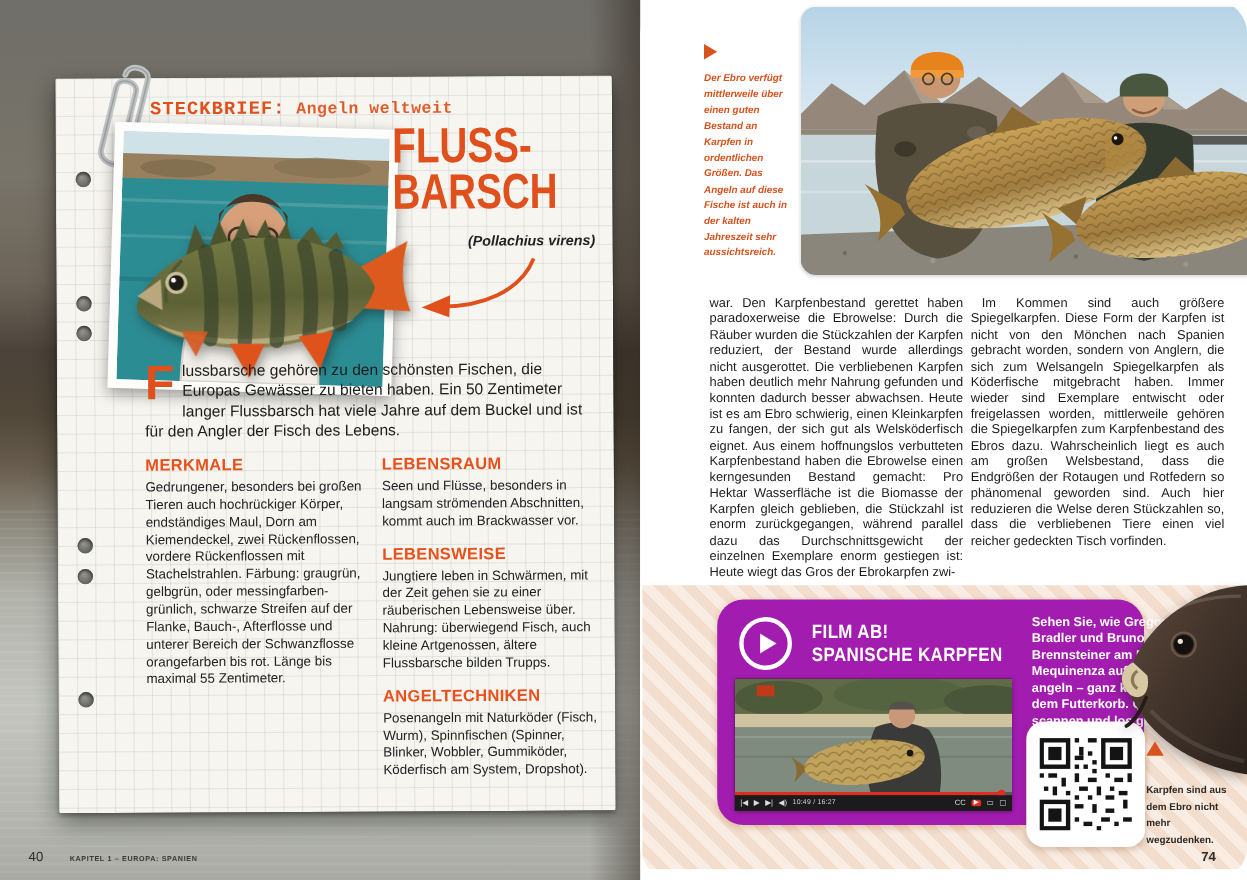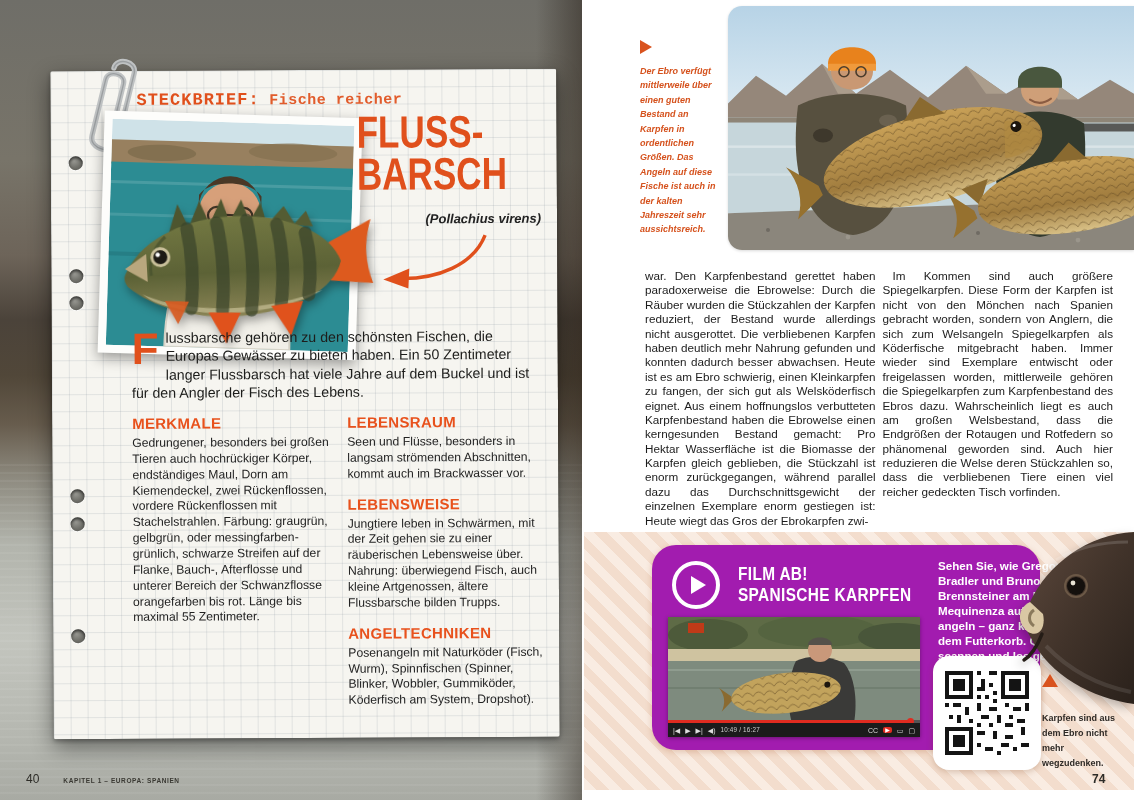--- a/index.html
+++ b/index.html
@@ -62,21 +62,21 @@
   .dropcap{float:left;color:#e0501c;font-size:44px;font-weight:bold;line-height:.78;margin:3px 7px 0 0;}
   .columns{position:absolute;left:80px;top:344px;width:412px;display:flex;gap:18px;}
   .col{width:197px;}
   .sec-h{color:#e8511c;font-size:15px;font-weight:bold;letter-spacing:.3px;margin:0 0 4px 0;}
   .sec-h.later{margin-top:13px;}
   .sec-t{font-size:12.2px;line-height:1.3;color:#222;margin:0;}
   .footer-l{position:absolute;left:26px;bottom:14px;display:flex;align-items:baseline;gap:24px;color:#2d2c27;}
   .footer-l .pn{font-size:12px;font-weight:normal;}
   .footer-l .ch{font-size:6.5px;font-weight:bold;letter-spacing:.6px;color:#3a3933;}
   
-  .right-page{position:absolute;left:582px;top:0;width:552px;height:800px;background:#fff;overflow:hidden;}
+  .right-page{position:absolute;left:582px;top:0;width:552px;height:800px;background:#fff;overflow:hidden;border-radius:31px;}
   .top-photo{
     position:absolute;left:146px;top:6px;width:406px;height:244px;
     border-radius:14px 0 0 14px;overflow:hidden;box-shadow:0 1px 3px rgba(0,0,0,.15);
   }
   .top-photo svg{display:block;width:100%;height:100%;}
   .tri-right{width:0;height:0;border-top:7px solid transparent;border-bottom:7px solid transparent;border-left:12px solid #d9531e;}
   .photo-cap{position:absolute;left:58px;top:40px;width:84px;}
   .photo-cap .txt{margin-top:10px;font-size:9px;font-style:italic;font-weight:bold;color:#d5511c;line-height:1.6;}
   .body-cols{position:absolute;left:63px;top:269px;width:468px;display:flex;gap:7px;}
   .bcol{width:231px;font-size:11.7px;line-height:1.23;color:#1c1c1c;text-align:justify;}
@@ -144,21 +144,21 @@
     <div class="hole" style="top:446px"></div>
     <div class="hole" style="top:558px"></div>
 
     <svg class="paperclip" viewBox="0 0 40 90">
       <path d="M12,14 C12,5 28,5 28,14 L28,68 C28,79 8,79 8,68 L8,24 C8,16 22,16 22,24 L22,62" fill="none" stroke="#bfc2c3" stroke-width="4" stroke-linecap="round"></path>
       <path d="M12,14 C12,5 28,5 28,14 L28,68 C28,79 8,79 8,68 L8,24 C8,16 22,16 22,24 L22,62" fill="none" stroke="#84878a" stroke-width="1" stroke-linecap="round" opacity=".6"></path>
     </svg>
 
     <div class="kicker">
       <b>STECKBRIEF:</b>
-      <span>Fische reicher</span>
+      <span>Angeln weltweit</span>
     </div>
 
     <div class="polaroid">
       <svg viewBox="0 0 240 222" preserveAspectRatio="none">
         <rect x="0" y="0" width="240" height="46" fill="#cfe2e8"></rect>
         <rect x="0" y="20" width="240" height="24" fill="#98805f"></rect>
         <ellipse cx="50" cy="32" rx="34" ry="8" fill="#7a6a4a" opacity=".7"></ellipse>
         <ellipse cx="180" cy="28" rx="44" ry="9" fill="#857050" opacity=".7"></ellipse>
         <rect x="0" y="42" width="240" height="180" fill="#2c8c93"></rect>
         <rect x="0" y="60" width="240" height="3" fill="#ffffff" opacity=".14"></rect>

